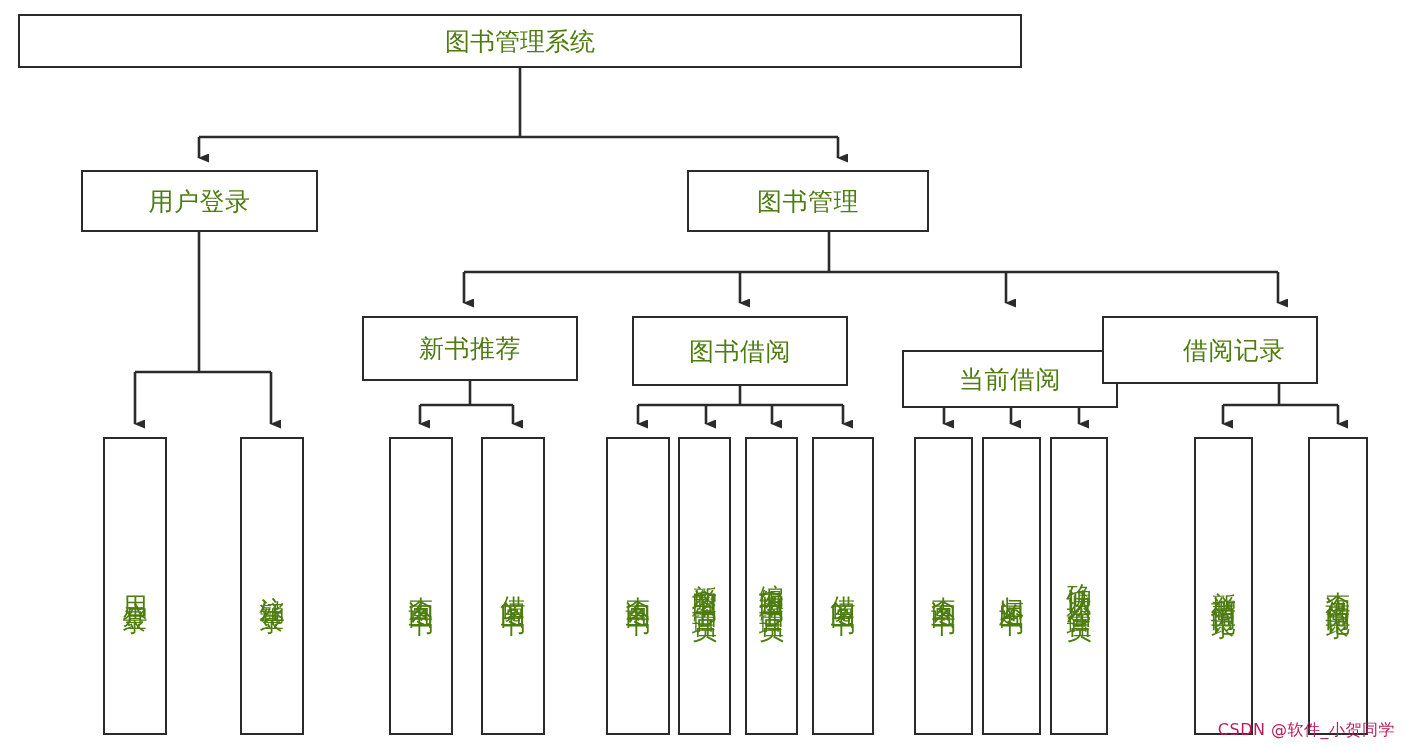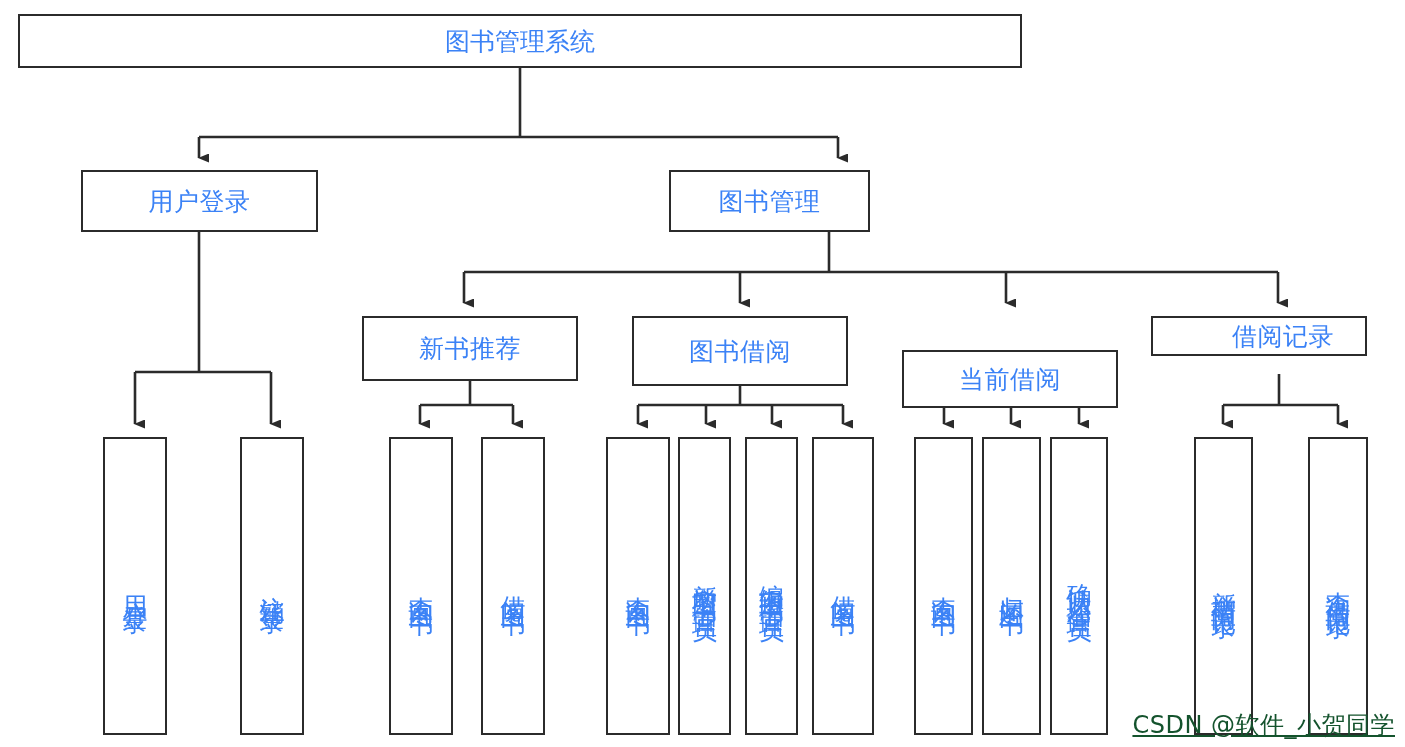--- a/index.html
+++ b/index.html
@@ -8,21 +8,21 @@
     width:1405px;height:747px;overflow:hidden;position:relative;
   }
   #canvas{position:absolute;left:0;top:0;width:1405px;height:747px;}
   svg.lines{position:absolute;left:0;top:0;width:1405px;height:747px;pointer-events:none;}
   .node{
     position:absolute;
     box-sizing:border-box;
     background:#ffffff;
     border:2.4px solid #2b2b2b;
     display:flex;align-items:center;justify-content:center;
-    color:#3b82f6;
+    color:#4d7c0f;
   }
   .node.h{ 
     font-size:25px;
     letter-spacing:0.5px;
   }
   .node.root{font-size:25px;}
   .node.v{ 
     writing-mode:vertical-rl;
     text-orientation:upright;
     font-size:25px;
@@ -33,25 +33,24 @@
   .node.v > .vtext{
     writing-mode:vertical-rl;
     text-orientation:upright;
     letter-spacing:5px;
     display:block;
     white-space:nowrap;
   }
   .watermark{
     position:absolute;
     right:10px;bottom:6px;
-    font-size:24px;
-    color:#14532d;
+    font-size:16px;
+    color:#be185d;
     letter-spacing:0.5px;
     white-space:nowrap;
-    text-decoration:underline;
   }
 </style>
 </head>
 <body>
 
 <div id="canvas">
 
   <svg class="lines" viewBox="0 0 1405 747" xmlns="http://www.w3.org/2000/svg">
     <defs>
       <marker id="arrow" markerWidth="9" markerHeight="11" refX="4.5" refY="10" orient="auto" markerUnits="userSpaceOnUse">
@@ -102,34 +101,34 @@
     </g>
   </svg>
 
   <div class="node root" style="left:18px;top:14px;width:1004px;height:54px;">
     <span>图书管理系统</span>
   </div>
 
   <div class="node h" style="left:81px;top:170px;width:237px;height:62px;">
     <span>用户登录</span>
   </div>
-  <div class="node h" style="left:669px;top:170px;width:201px;height:62px;">
+  <div class="node h" style="left:687px;top:170px;width:242px;height:62px;">
     <span>图书管理</span>
   </div>
 
   <div class="node h" style="left:362px;top:316px;width:216px;height:65px;">
     <span>新书推荐</span>
   </div>
   <div class="node h" style="left:632px;top:316px;width:216px;height:70px;">
     <span>图书借阅</span>
   </div>
   <div class="node h" style="left:902px;top:316px;width:216px;height:58px;margin-top:34px;">
     <span>当前借阅</span>
   </div>
-  <div class="node h" style="left:1151px;top:316px;width:216px;height:40px;padding-left:48px;">
+  <div class="node h" style="left:1102px;top:316px;width:216px;height:68px;padding-left:48px;">
     <span>借阅记录</span>
   </div>
 
   <div class="node v" style="left:103px;top:437px;width:64px;height:298px;">
     <span class="vtext">用户登录</span>
   </div>
   <div class="node v" style="left:240px;top:437px;width:64px;height:298px;">
     <span class="vtext">注销登录</span>
   </div>
 

